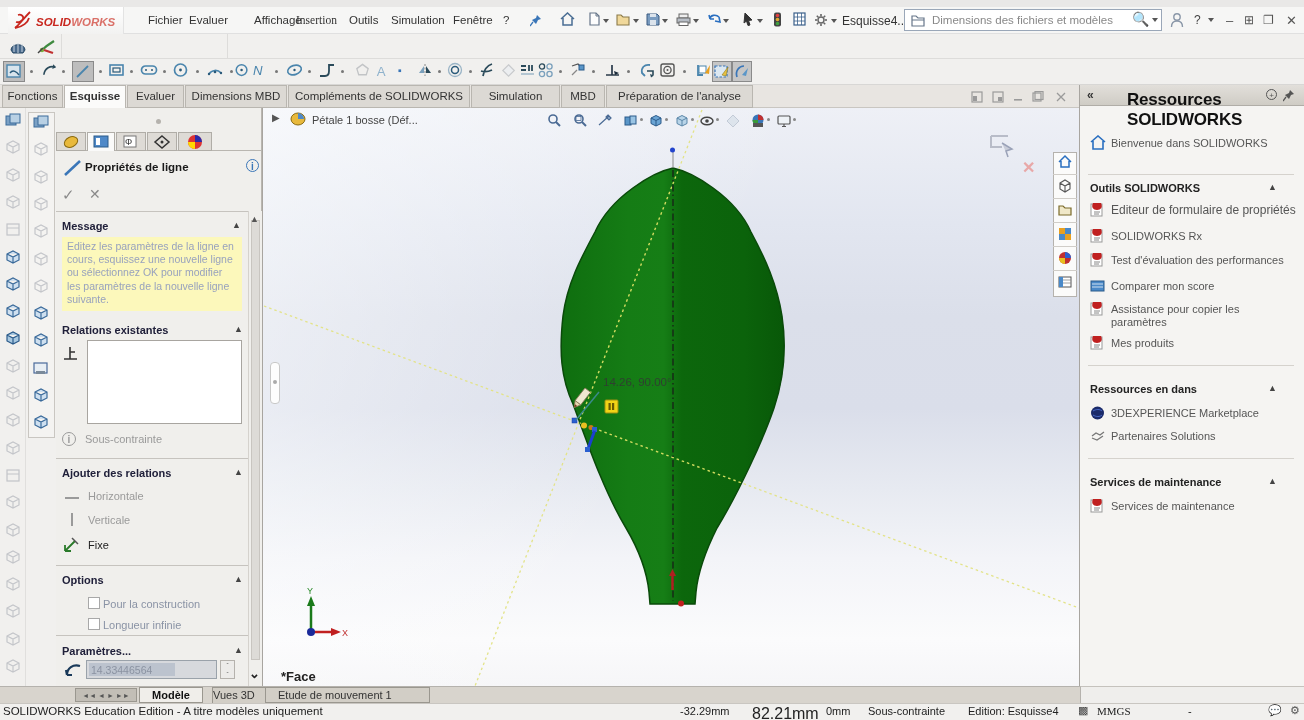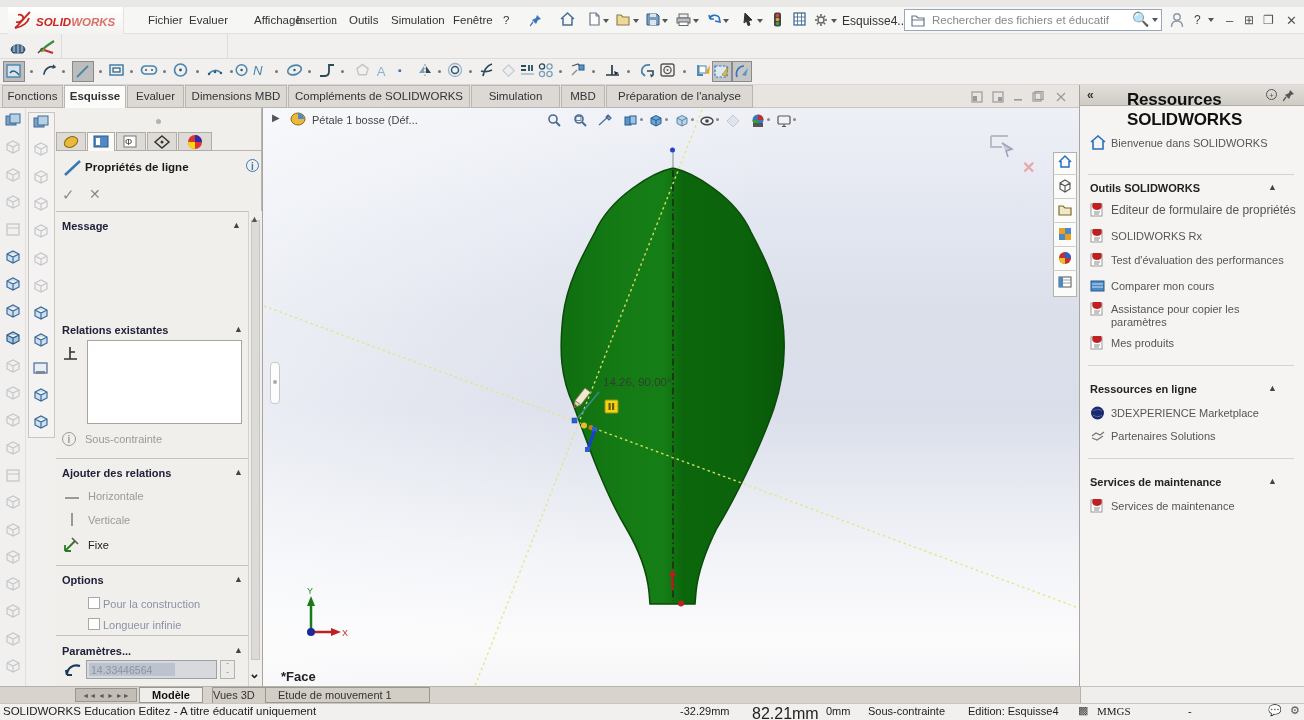--- a/index.html
+++ b/index.html
@@ -96,21 +96,21 @@
     </svg>
     <span class="dd abs" style="left:271px;top:8px;"></span>
 </div>
 <div class="abs" style="left:842px;top:14px;font-size:12px;color:#333;">Esquisse4...</div>
 
 <div class="abs" style="left:904px;top:9px;width:258px;height:22px;background:#fff;border:1px solid #9aa7b8;"></div>
 <svg class="abs" style="left:911px;top:14px;" width="16" height="13" viewBox="0 0 16 13">
     <path d="M 1 2 L 5 2 L 7 4 L 13 4 L 13 12 L 1 12 Z" fill="none" stroke="#67768a" stroke-width="1.2"></path>
     <path d="M 1 6 L 13 6" stroke="#67768a" stroke-width="1"></path>
   </svg>
-<div class="abs" style="left:932px;top:14px;font-size:11.5px;color:#888;">Rechercher des fichiers et éducatif</div>
+<div class="abs" style="left:932px;top:14px;font-size:11.5px;color:#888;">Dimensions des fichiers et modèles</div>
 <div class="abs" style="left:1132px;top:11px;font-size:14px;color:#2a6fc0;">🔍</div>
 <span class="dd abs" style="left:1152px;top:18px;"></span>
 <svg class="abs" style="left:1170px;top:12px;" width="14" height="16" viewBox="0 0 14 16">
     <circle cx="7" cy="5" r="3.2" fill="none" stroke="#8a97a8" stroke-width="1.4"></circle>
     <path d="M 1.5 15 C 1.5 10.5 4 9 7 9 C 10 9 12.5 10.5 12.5 15" fill="none" stroke="#8a97a8" stroke-width="1.4"></path>
   </svg>
 <div class="abs" style="left:1194px;top:13px;font-size:12px;color:#444;">?</div>
 <span class="dd abs" style="left:1208px;top:18px;"></span>
 <div class="abs" style="left:1226px;top:13px;font-size:13px;color:#555;">–</div>
 <div class="abs" style="left:1244px;top:13px;font-size:12px;color:#555;">⊞</div>
@@ -425,20 +425,21 @@
     </svg>
   <div class="abs" style="left:29px;top:53px;font-size:11.5px;font-weight:bold;color:#1a1a1a;">Propriétés de ligne</div>
   <div class="abs" style="left:190px;top:51px;width:13px;height:13px;border:1.5px solid #3a76b8;border-radius:50%;color:#3a76b8;font-size:10px;text-align:center;line-height:13px;font-weight:bold;">i</div>
 
   <div class="abs" style="left:6px;top:78px;font-size:15px;color:#8a8a8a;">✓</div>
   <div class="abs" style="left:33px;top:78px;font-size:14px;color:#8a8a8a;">✕</div>
   <div class="abs" style="left:0;top:103px;width:192px;height:1px;background:#c6c3be;"></div>
 
   <div class="abs" style="left:6px;top:112px;font-size:11px;font-weight:bold;color:#20203a;">Message</div>
   <div class="abs" style="left:176px;top:112px;font-size:9px;color:#444;">▲</div>
+  <div class="abs" style="left:6px;top:129px;width:180px;height:74px;background:#fcf8bb;padding:3px 5px;font-size:10.5px;line-height:13.2px;color:#98a2bd;">Editez les paramètres de la ligne en cours, esquissez une nouvelle ligne ou sélectionnez OK pour modifier les paramètres de la nouvelle ligne suivante.</div>
 
   <div class="abs" style="left:6px;top:216px;font-size:11px;font-weight:bold;color:#20203a;">Relations existantes</div>
   <div class="abs" style="left:178px;top:216px;font-size:9px;color:#444;">▲</div>
   <svg class="abs" style="left:5px;top:235px;" width="20" height="20" viewBox="0 0 20 20">
       <path d="M 3 16 L 16 16 M 9 16 L 9 4 M 9 9 L 14 9" stroke="#333" stroke-width="1.6" fill="none"></path>
     </svg>
   <div class="abs" style="left:31px;top:232px;width:155px;height:84px;background:#fff;border:1px solid #a8a5a0;"></div>
 
   <div class="abs" style="left:6px;top:324px;width:14px;height:14px;border:1.5px solid #9a9a9a;border-radius:50%;color:#9a9a9a;font-size:10px;text-align:center;line-height:14px;font-weight:bold;">i</div>
   <div class="abs" style="left:29px;top:325px;font-size:11px;color:#9a9a9a;">Sous-contrainte</div>
@@ -698,35 +699,35 @@
       <svg class="abs" style="left:10px;top:167px;" width="15" height="16" viewBox="0 0 15 16">
         <rect x="1" y="2" width="11" height="12" fill="#fff" stroke="#999"></rect>
         <path d="M 3 1 C 1 5 3 8 7 8 C 11 8 13 5 11 1 Z" fill="#c02020"></path>
         <path d="M 4 10 L 10 10 M 4 12 L 9 12" stroke="#888" stroke-width="1"></path>
       </svg>
       <div class="abs" style="left:31px;top:169px;font-size:11px;color:#555;line-height:13px;">Test d'évaluation des performances</div>
       <svg class="abs" style="left:10px;top:193px;" width="15" height="16" viewBox="0 0 15 16">
         <rect x="1" y="3" width="13" height="10" fill="#4a89c8" stroke="#2a5a8a"></rect>
         <path d="M 2 6 L 13 6 M 2 9 L 13 9" stroke="#cfe0f0" stroke-width="1"></path>
       </svg>
-      <div class="abs" style="left:31px;top:195px;font-size:11px;color:#555;line-height:13px;">Comparer mon cours</div>
+      <div class="abs" style="left:31px;top:195px;font-size:11px;color:#555;line-height:13px;">Comparer mon score</div>
       <svg class="abs" style="left:10px;top:216px;" width="15" height="16" viewBox="0 0 15 16">
         <rect x="1" y="2" width="11" height="12" fill="#fff" stroke="#999"></rect>
         <path d="M 3 1 C 1 5 3 8 7 8 C 11 8 13 5 11 1 Z" fill="#c02020"></path>
         <path d="M 4 10 L 10 10 M 4 12 L 9 12" stroke="#888" stroke-width="1"></path>
       </svg>
       <div class="abs" style="left:31px;top:218px;font-size:11px;color:#555;line-height:13px;">Assistance pour copier les<br>paramètres</div>
       <svg class="abs" style="left:10px;top:250px;" width="15" height="16" viewBox="0 0 15 16">
         <rect x="1" y="2" width="11" height="12" fill="#fff" stroke="#999"></rect>
         <path d="M 3 1 C 1 5 3 8 7 8 C 11 8 13 5 11 1 Z" fill="#c02020"></path>
         <path d="M 4 10 L 10 10 M 4 12 L 9 12" stroke="#888" stroke-width="1"></path>
       </svg>
       <div class="abs" style="left:31px;top:252px;font-size:11px;color:#555;line-height:13px;">Mes produits</div>
       <div class="abs" style="left:8px;top:280px;width:206px;height:1px;background:#d5d2cd;"></div>
-      <div class="abs" style="left:10px;top:298px;font-size:11px;font-weight:bold;color:#222;">Ressources en ligne</div>
+      <div class="abs" style="left:10px;top:298px;font-size:11px;font-weight:bold;color:#222;">Ressources en dans</div>
       <div class="abs" style="left:188px;top:298px;font-size:9px;color:#444;">▲</div>
       <svg class="abs" style="left:10px;top:320px;" width="15" height="16" viewBox="0 0 15 16">
         <circle cx="7.5" cy="8" r="6.5" fill="#1a2a6a"></circle>
         <path d="M 3 6 C 6 4 10 4 12 6 M 3 10 C 6 12 10 12 12 10" stroke="#4a6ac8" fill="none"></path>
       </svg>
       <div class="abs" style="left:31px;top:322px;font-size:11px;color:#555;line-height:13px;">3DEXPERIENCE Marketplace</div>
       <svg class="abs" style="left:10px;top:343px;" width="15" height="16" viewBox="0 0 15 16">
         <path d="M 2 8 L 6 5 L 10 7 L 14 4 M 2 10 L 7 12 L 13 8" stroke="#777" fill="none" stroke-width="1.3"></path>
       </svg>
       <div class="abs" style="left:31px;top:345px;font-size:11px;color:#555;line-height:13px;">Partenaires Solutions</div>
@@ -743,21 +744,21 @@
 </div>
 
 <div class="abs" style="left:0;top:686px;width:1080px;height:17px;background:#d8d4cd;border-top:1px solid #b5b2ad;"></div>
 <div class="abs" style="left:1080px;top:686px;width:224px;height:17px;background:#efeeec;border-top:1px solid #c5c2bd;border-left:1px solid #b5b2ad;"></div>
 <div class="abs" style="left:75px;top:688px;width:62px;height:14px;background:#c2beb6;border:1px solid #9a978f;font-size:7px;color:#555;text-align:center;line-height:13px;">◄◄ ◄ ► ►►</div>
 <div class="abs" style="left:139px;top:687px;width:64px;height:16px;background:#f0eeea;border:1px solid #9a978f;font-size:11px;font-weight:bold;color:#111;text-align:center;line-height:15px;">Modèle</div>
 <div class="abs" style="left:212px;top:687px;width:60px;height:33px;background:#d2cec6;border:1px solid #9a978f;font-size:11px;color:#333;line-height:15px;">Vues 3D</div>
 <div class="abs" style="left:265px;top:687px;width:165px;height:16px;background:#d2cec6;border:1px solid #9a978f;font-size:11px;color:#333;text-align:left;padding-left:12px;line-height:15px;">Etude de mouvement 1</div>
 
 <div class="abs" style="left:0;top:703px;width:1304px;height:17px;background:#f1f0ee;border-top:1px solid #c9c6c1;"></div>
-<div class="abs" style="left:3px;top:705px;font-size:11.5px;color:#222;">SOLIDWORKS Education Editez - A titre éducatif uniquement</div>
+<div class="abs" style="left:3px;top:705px;font-size:11.5px;color:#222;">SOLIDWORKS Education Edition - A titre modèles uniquement</div>
 <div class="abs" style="left:680px;top:705px;font-size:11px;color:#222;">-32.29mm</div>
 <div class="abs" style="left:752px;top:705px;font-size:16px;color:#222;">82.21mm</div>
 <div class="abs" style="left:826px;top:705px;font-size:11px;color:#222;">0mm</div>
 <div class="abs" style="left:868px;top:705px;font-size:11px;color:#222;">Sous-contrainte</div>
 <div class="abs" style="left:968px;top:705px;font-size:11px;color:#222;">Edition: Esquisse4</div>
 <div class="abs" style="left:1078px;top:704px;font-size:11px;color:#444;">▩</div>
 <div class="abs" style="left:1097px;top:705px;font-size:11px;color:#222;font-family:Liberation Serif, serif;">MMGS</div>
 <div class="abs" style="left:1188px;top:705px;font-size:11px;color:#222;">-</div>
 <div class="abs" style="left:1268px;top:704px;font-size:11px;color:#555;">💬</div>
 <div class="abs" style="left:1290px;top:704px;font-size:11px;color:#555;">⚙</div>

